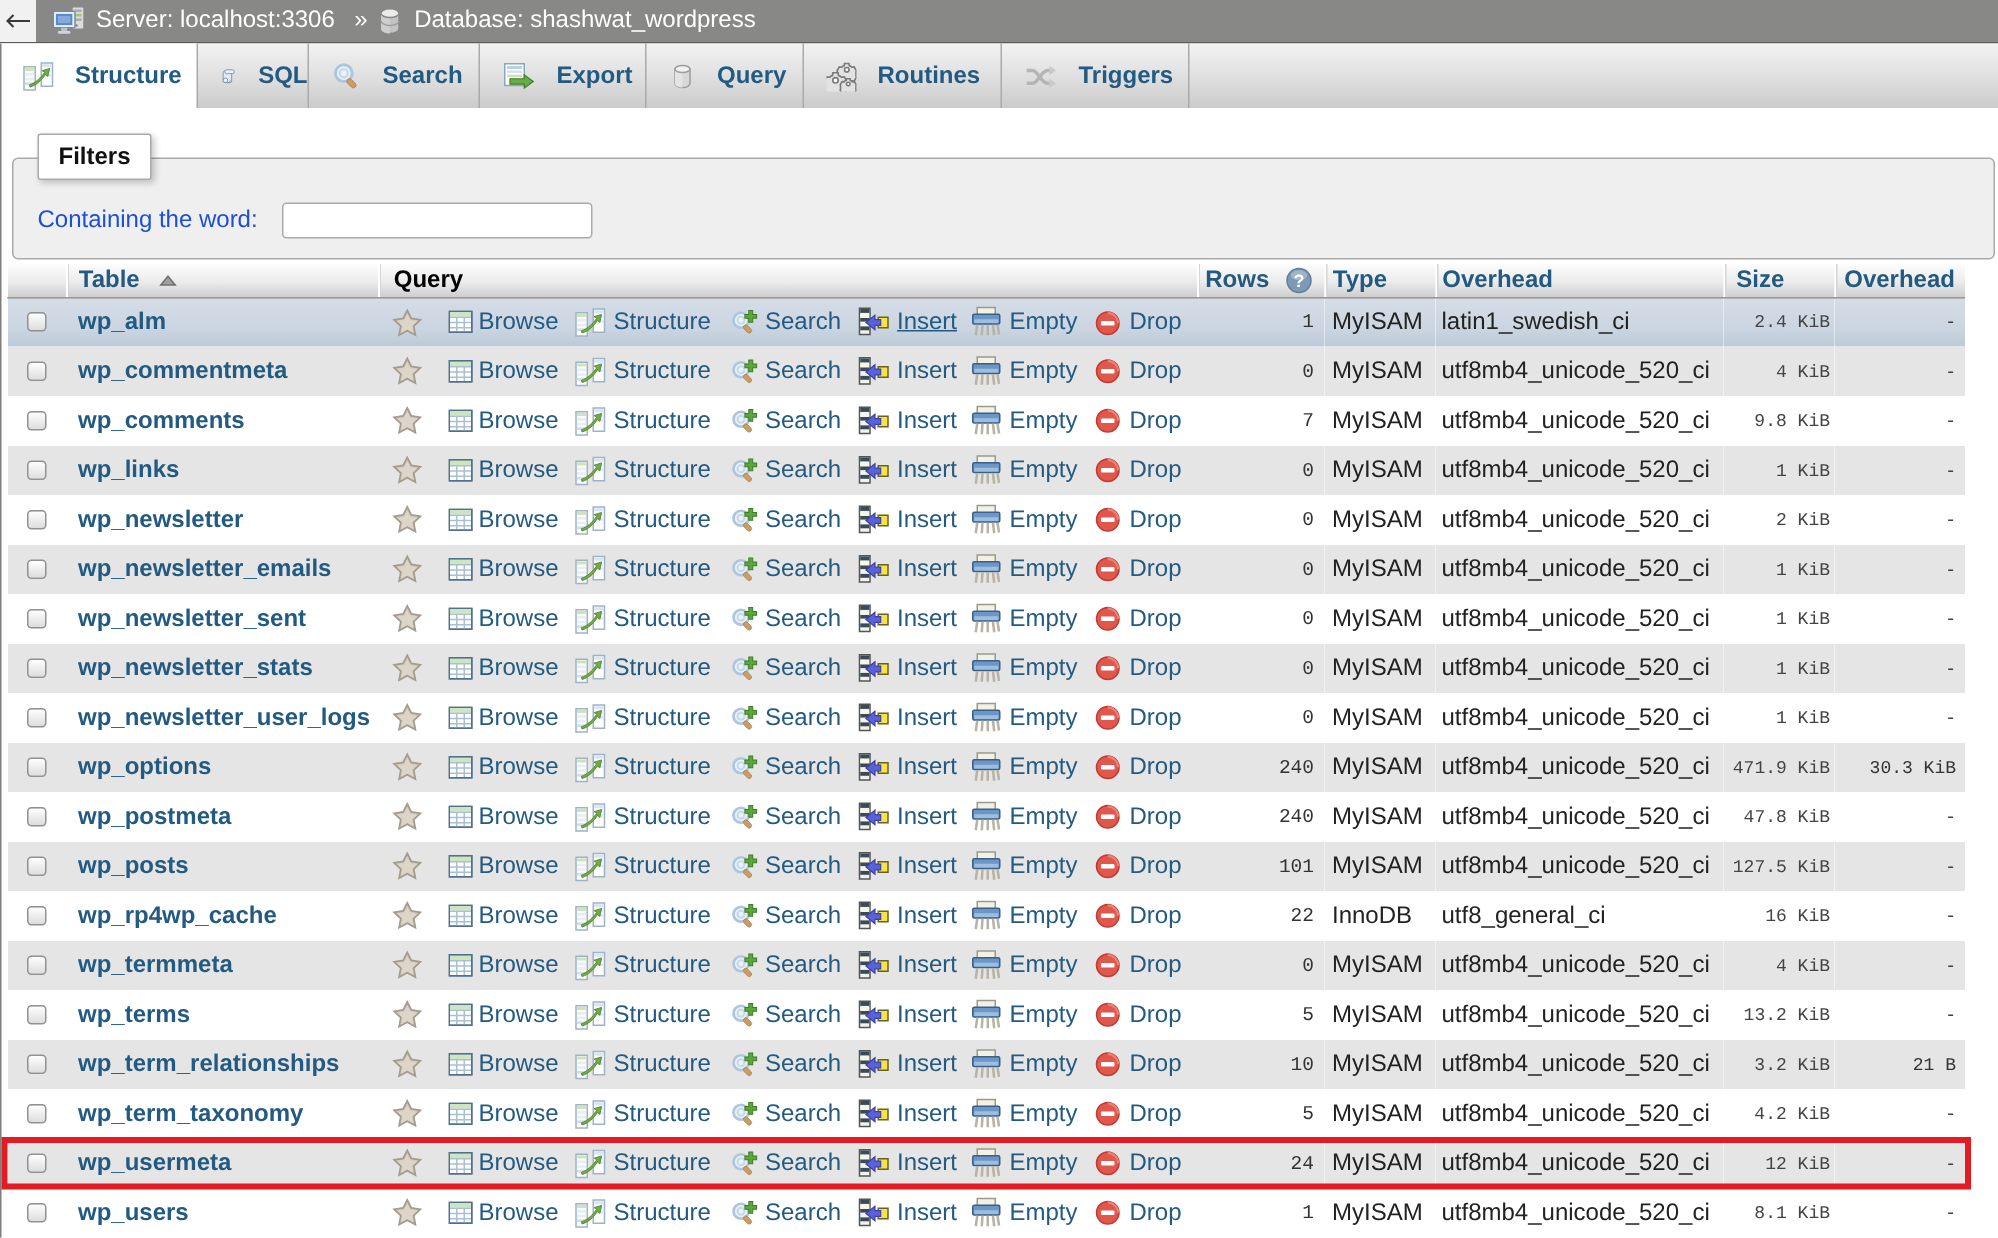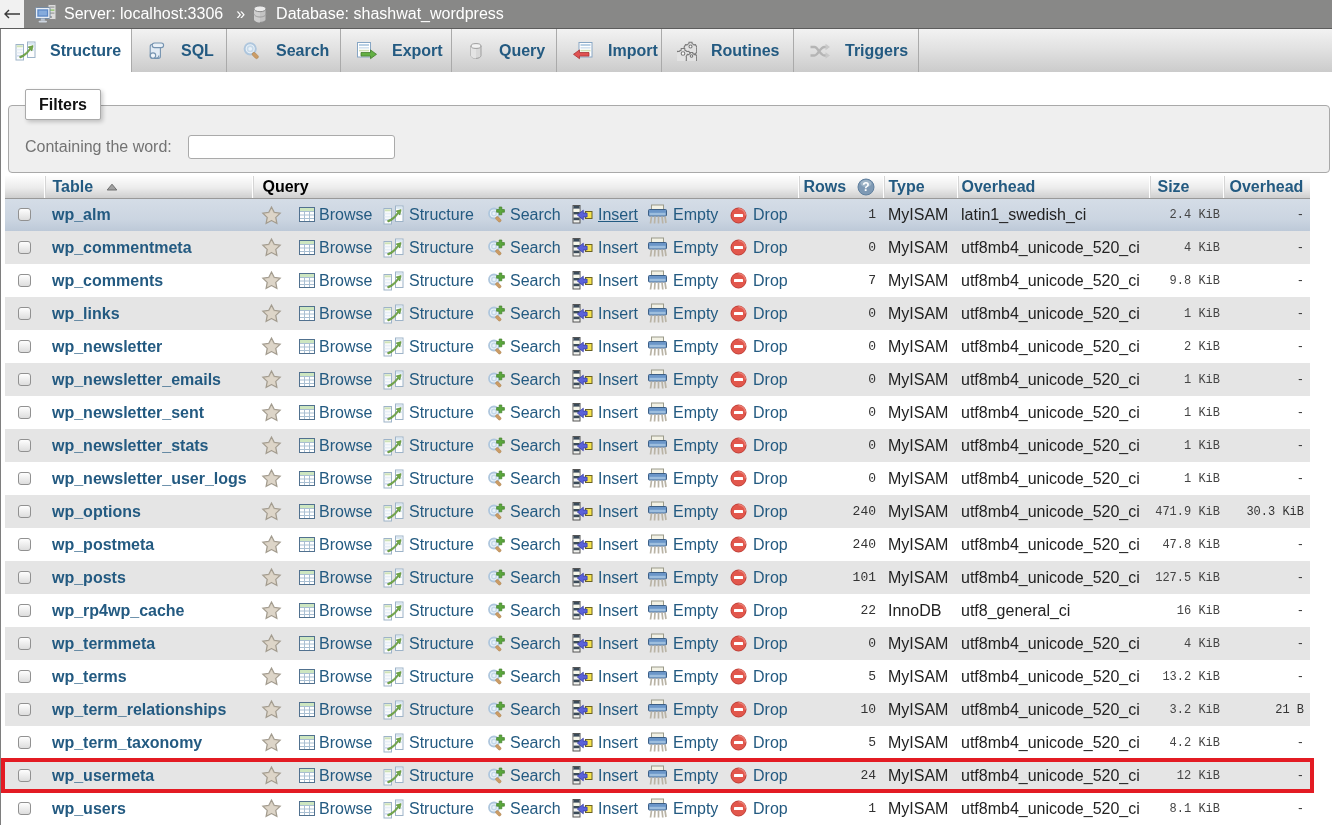--- a/index.html
+++ b/index.html
@@ -14,21 +14,21 @@
   background:linear-gradient(#f2f2f2, #e2e2e2 45%, #cbcbcb); display:flex; }
 .tab { height:43px; display:flex; align-items:center; border-right:1px solid #aaa;
   color:#235a81; font-weight:bold; font-size:16px; }
 .tab.active { background:#fff; }
 #leftline { position:absolute; left:0; top:29px; width:1px; height:796px; background:#7e7e7e; }
 #fieldset { position:absolute; left:8px; top:105px; width:1322px; height:68px;
   background:#efefef; border:1px solid #a9a9a9; border-radius:4px; }
 #legend { position:absolute; left:25px; top:89px; width:76px; height:31px; background:#fff;
   border:1px solid #aaa; border-radius:2px; box-shadow:2px 2px 4px rgba(0,0,0,0.2);
   font-weight:bold; font-size:16px; color:#111; display:flex; align-items:center; justify-content:center; }
-#contain-label { position:absolute; left:25px; top:138px; font-size:16px; color:#737373; }
+#contain-label { position:absolute; left:25px; top:138px; font-size:16px; color:#1d4ed8; }
 #filter-input { position:absolute; left:188px; top:135px; width:207px; height:24px;
   border:1px solid #aaa; border-radius:3px; background:#fff; }
 table#tbl { position:absolute; left:5px; top:176px; width:1305px; border-collapse:collapse; table-layout:fixed; }
 #tbl col.c-cb{width:39px} #tbl col.c-nm{width:208px} #tbl col.c-ac{width:546px}
 #tbl col.c-rw{width:85px} #tbl col.c-ty{width:74px} #tbl col.c-co{width:192px}
 #tbl col.c-sz{width:74px} #tbl col.c-ov{width:87px}
 #tbl th, #tbl td { white-space:nowrap; overflow:hidden; }
 #tbl th { height:22px; background:linear-gradient(#fdfdfd, #ebebeb 55%, #cecece);
   border-bottom:1px solid #999; font-size:16px; font-weight:bold; color:#235a81;
   text-align:left; vertical-align:middle; }
@@ -86,21 +86,21 @@
 <rect x="1.7" y="10.8" width="6.1" height="1.8" fill="#e6eef6"></rect>
 <rect x="1.7" y="13.9" width="6.1" height="1.8" fill="#d2dcf0"></rect>
 <rect x="12.5" y="1" width="7.5" height="15.5" fill="#fdfdfd" stroke="#9db3c8"></rect>
 <rect x="13.2" y="1.8" width="6.1" height="2" fill="#d7e6f2"></rect>
 <rect x="13.2" y="5.2" width="6.1" height="1.8" fill="#eaf1f8"></rect>
 <rect x="13.2" y="8.3" width="6.1" height="1.8" fill="#dde8f4"></rect>
 <path d="M5 17 C9 16 13 12.5 15.2 8.6 l1.7 1.3 1.2 -5.3 -5 1.5 1.7 1.1 C12.3 10.8 8.5 14.4 4.6 15.5z" fill="#72aa46" stroke="#55882e" stroke-width="0.6"></path>
 </svg>
       <span style="margin-left:14px;">Structure</span>
     </div>
-<div class="tab" style="width:95px; padding-left:15px;">
+<div class="tab" style="width:74px; padding-left:15px;">
       <svg width="20" height="20" viewBox="0 0 20 20" style="">
 <rect x="3.2" y="3.2" width="10.2" height="14.2" rx="2.2" fill="#e2ebf4" stroke="#7593b0" stroke-width="1.1"></rect>
 <rect x="5.2" y="2" width="11.4" height="4.6" rx="2.3" fill="#e9f0f7" stroke="#7593b0" stroke-width="1.1"></rect>
 <circle cx="6" cy="14.6" r="2.7" fill="#f0f5fa" stroke="#7593b0" stroke-width="1.1"></circle>
 <path d="M8.6 17.4 c1.8 0 3.2 -1.3 3.2 -2.8" fill="none" stroke="#7593b0" stroke-width="1.1"></path>
 </svg>
       <span style="margin-left:14px;">SQL</span>
     </div>
 <div class="tab" style="width:114px; padding-left:15px;">
       <svg width="20" height="20" viewBox="0 0 20 20" style="">
@@ -121,31 +121,20 @@
 </svg>
       <span style="margin-left:14px;">Export</span>
     </div>
 <div class="tab" style="width:105px; padding-left:15px;">
       <svg width="18" height="20" viewBox="0 0 18 20" style="">
 <path d="M4 5 v9.5 c0 1.6 2.2 2.9 5 2.9 s5 -1.3 5 -2.9 V5 z" fill="#d8d8d8" stroke="#9d9d9d"></path>
 <path d="M4 5 v9.5 c0 1.6 2.2 2.9 5 2.9 V5z" fill="#e4e4e4" stroke="none"></path>
 <ellipse cx="9" cy="5" rx="5" ry="2.4" fill="#f2f2f2" stroke="#9d9d9d"></ellipse>
 </svg>
       <span style="margin-left:14px;">Query</span>
-    </div>
-<div class="tab" style="width:105px; padding-left:15px;">
-      <svg width="22" height="20" viewBox="0 0 22 20" style="">
-<rect x="7" y="1.5" width="13" height="14.5" fill="#fff" stroke="#87a6c4"></rect>
-<rect x="8.5" y="3" width="10" height="2" fill="#b9d0e4"></rect>
-<rect x="8.5" y="6" width="10" height="1.6" fill="#d3e2ef"></rect>
-<rect x="8.5" y="8.8" width="10" height="1.6" fill="#cfe0b4"></rect>
-
-<path d="M17 11.5 h-9.5 v-2.6 l-6 4.4 6 4.4 v-2.6 h9.5 z" fill="#e05252" stroke="#a83232" stroke-width="0.8"></path>
-</svg>
-      <span style="margin-left:14px;">Import</span>
     </div>
 <div class="tab" style="width:132px; padding-left:15px;">
       <svg width="20" height="20" viewBox="0 0 20 20" style="">
 <g transform="translate(13.5,5.5)" fill="#e2e2e2" stroke="#7a7a7a" stroke-width="1.1">
 <path d="M -1.47 -4.2 h 2.94 l .2 1.47 a 4.2 4.2 0 0 1 1.6800000000000002 1.05 l 1.596 -.2 l 1.47 2.52 l -.3 1.26 a 4.2 4.2 0 0 1 0 1.8900000000000001 l .3 1.26 l -1.47 2.52 l -1.596 -.2 a 4.2 4.2 0 0 1 -1.6800000000000002 1.05 l -.2 1.47 h -2.94 l -.2 -1.47 a 4.2 4.2 0 0 1 -1.6800000000000002 -1.05 l -1.596 .2 l -1.47 -2.52 l .3 -1.26 a 4.2 4.2 0 0 1 0 -1.8900000000000001 l -.3 -1.26 l 1.47 -2.52 l 1.596 .2 a 4.2 4.2 0 0 1 1.6800000000000002 -1.05 z"></path>
 <circle cx="0" cy="0" r="1.5" fill="#fff"></circle>
 </g>
 <g transform="translate(6,12.5)" fill="#e2e2e2" stroke="#7a7a7a" stroke-width="1.1">
 <path d="M -1.75 -5 h 3.5 l .2 1.75 a 5 5 0 0 1 2.0 1.25 l 1.9 -.2 l 1.75 3.0 l -.3 1.5 a 5 5 0 0 1 0 2.25 l .3 1.5 l -1.75 3.0 l -1.9 -.2 a 5 5 0 0 1 -2.0 1.25 l -.2 1.75 h -3.5 l -.2 -1.75 a 5 5 0 0 1 -2.0 -1.25 l -1.9 .2 l -1.75 -3.0 l .3 -1.5 a 5 5 0 0 1 0 -2.25 l -.3 -1.5 l 1.75 -3.0 l 1.9 .2 a 5 5 0 0 1 2.0 -1.25 z"></path>
 <circle cx="0" cy="0" r="1.8" fill="#fff"></circle>

